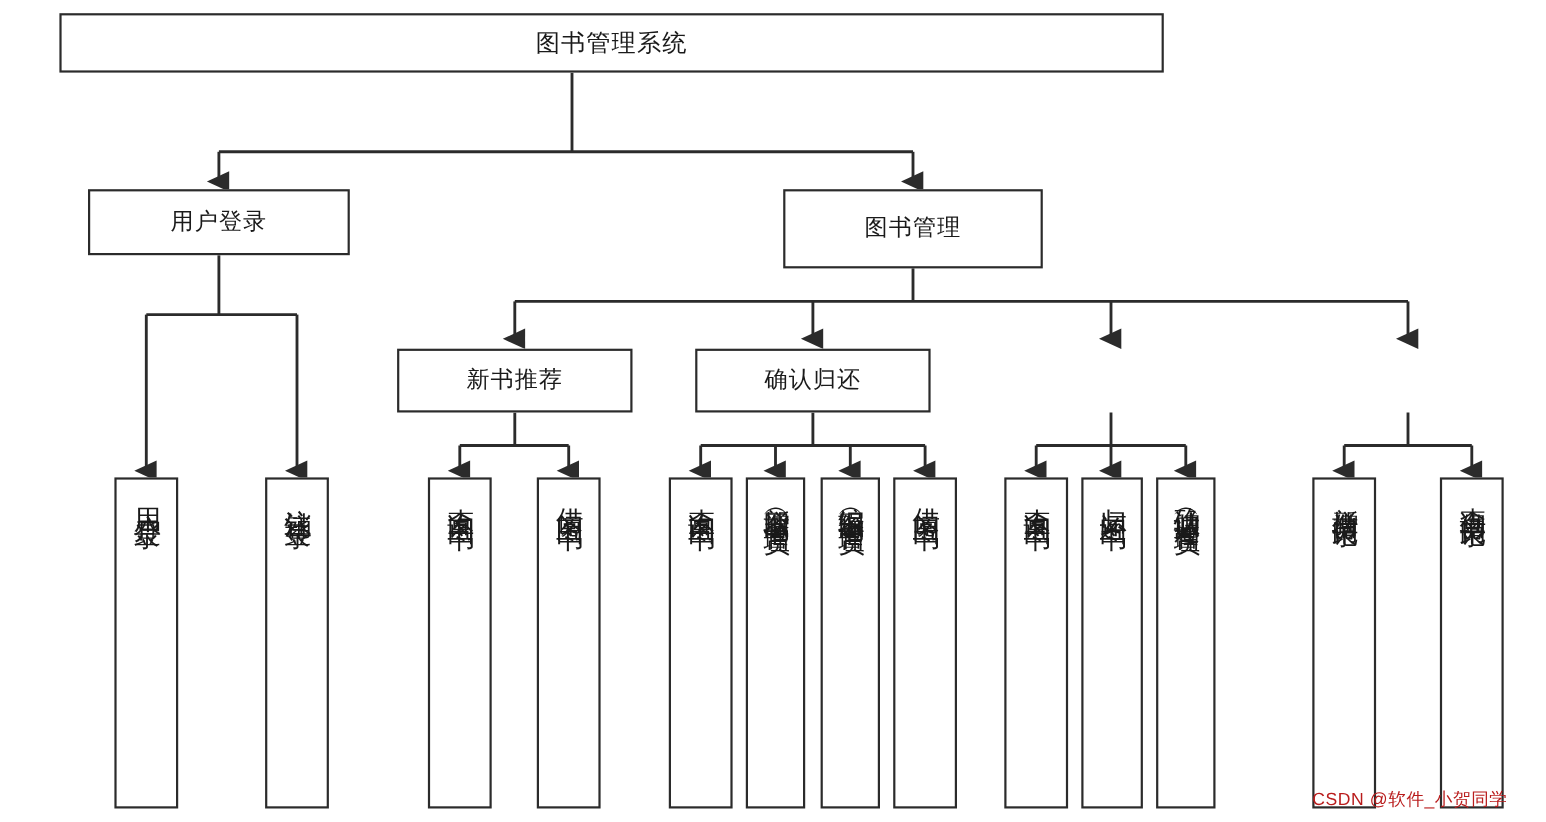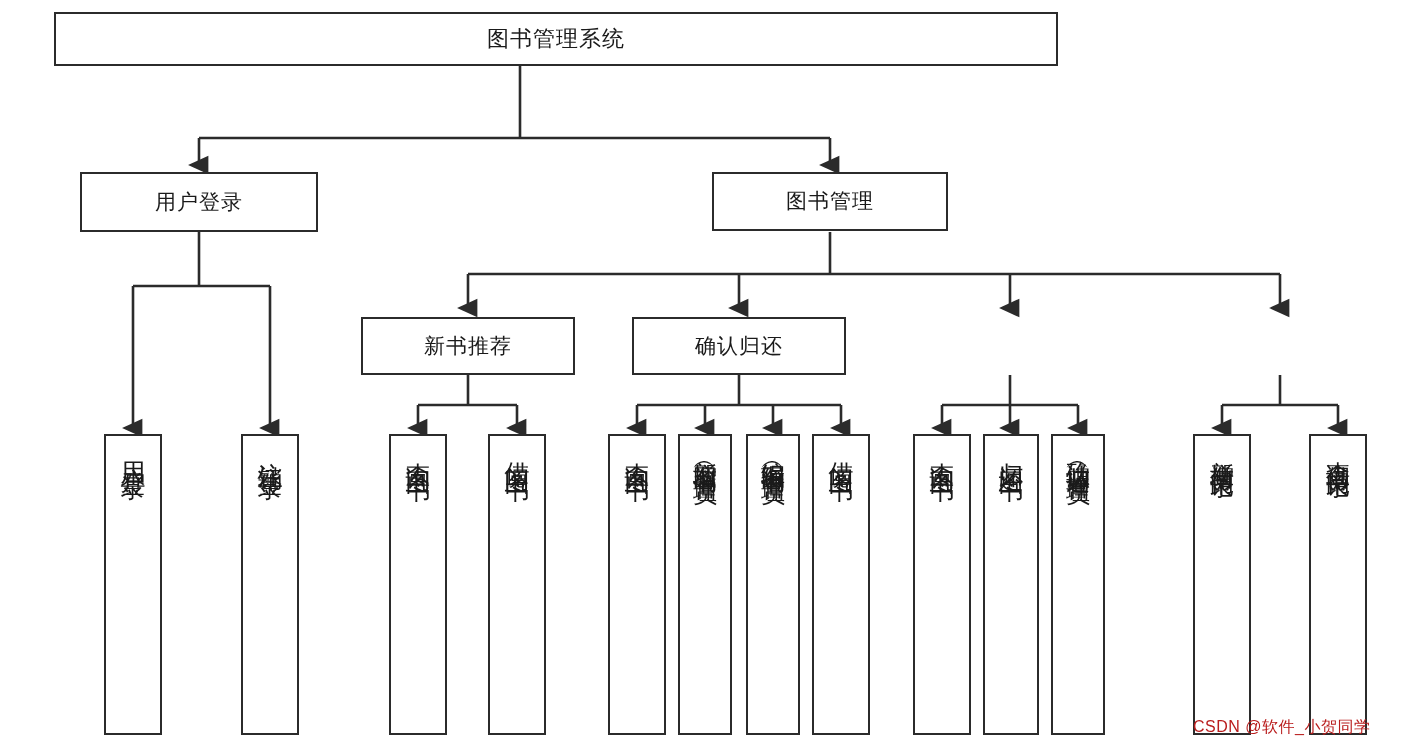--- a/index.html
+++ b/index.html
@@ -131,21 +131,21 @@
     </g>
   </svg>
 
   <div class="node horiz root" style="left:18px; top:12px; width:1004px; height:54px;margin-left:36px;">
     <span>图书管理系统</span>
   </div>
 
   <div class="node horiz" style="left:80px; top:172px; width:238px; height:60px;">
     <span>用户登录</span>
   </div>
-  <div class="node horiz" style="left:712px; top:172px; width:236px; height:59px;">
+  <div class="node horiz" style="left:712px; top:172px; width:236px; height:72px;">
     <span>图书管理</span>
   </div>
 
   <div class="node horiz" style="left:361px; top:317px; width:214px; height:58px;">
     <span>新书推荐</span>
   </div>
   <div class="node horiz" style="left:632px; top:317px; width:214px; height:58px;">
     <span>确认归还</span>
   </div>
 

